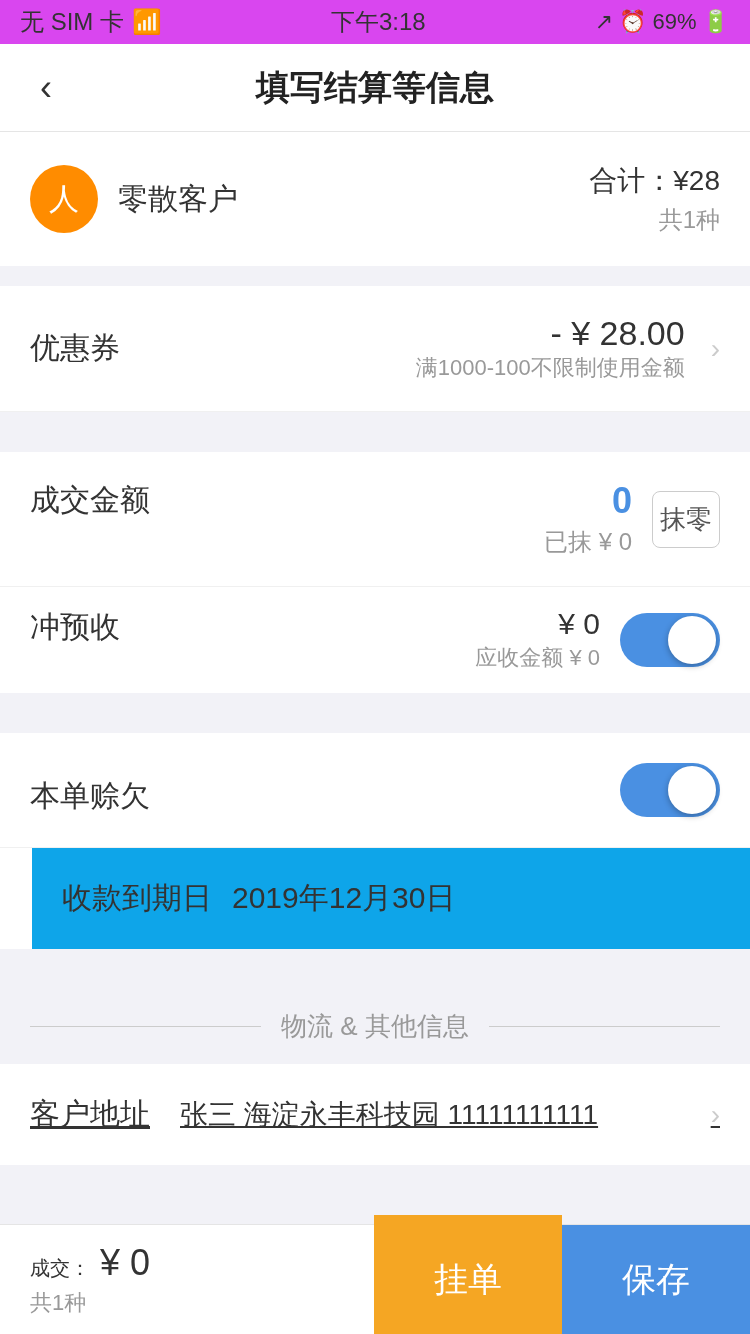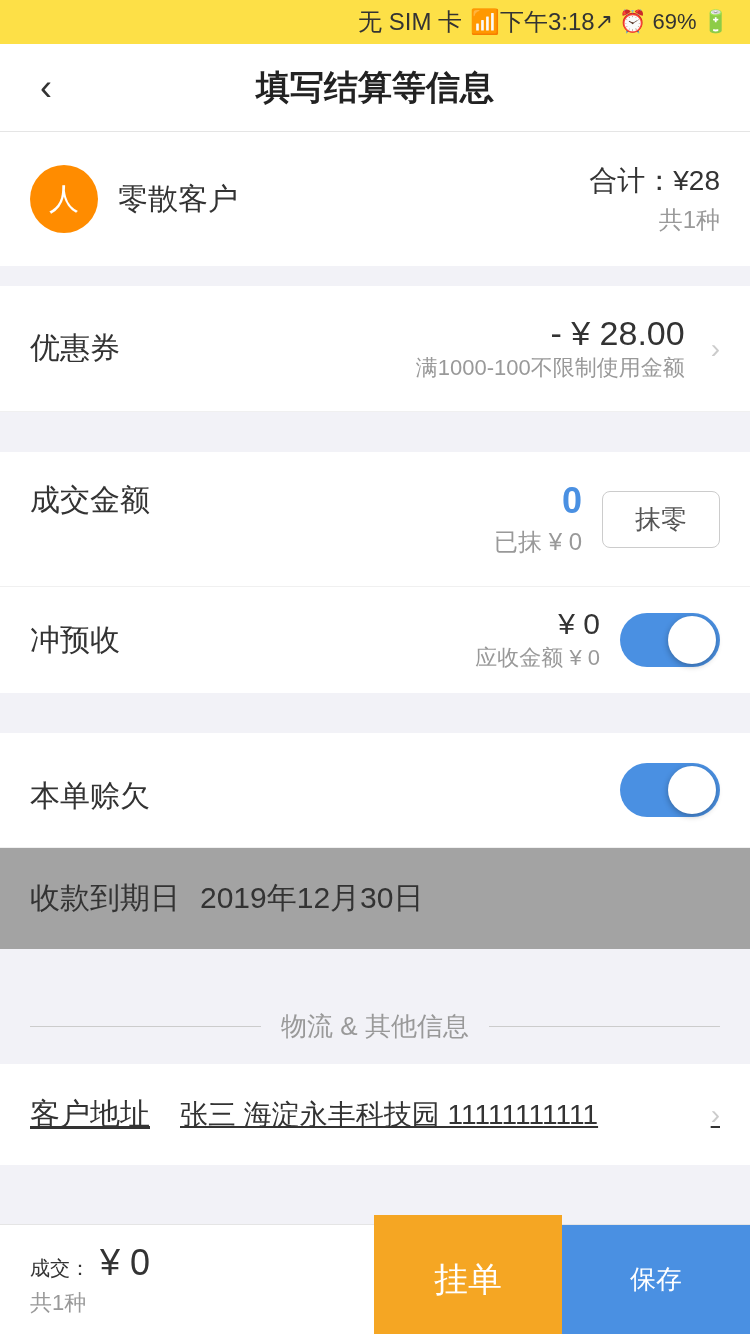--- a/index.html
+++ b/index.html
@@ -9,24 +9,24 @@
       min-height: 1334px;
       font-family: -apple-system, "PingFang SC", "Microsoft YaHei", sans-serif;
       background: #f2f2f7;
       font-size: 28px;
       color: #333;
     }
 
     
     .status-bar {
       height: 44px;
-      background: #fde047;
-      display: flex;
-      align-items: center;
-      justify-content: flex-end;
+      background: #d946ef;
+      display: flex;
+      align-items: center;
+      justify-content: space-between;
       padding: 0 20px;
       font-size: 24px;
       font-weight: 500;
     }
     .status-left { display: flex; align-items: center; gap: 8px; }
     .status-right { display: flex; align-items: center; gap: 6px; font-size: 22px; }
 
     
     .nav-bar {
       height: 88px;
@@ -166,21 +166,21 @@
       font-weight: 600;
     }
     .amount-sub {
       font-size: 24px;
       color: #999;
       margin-top: 4px;
     }
     .round-btn {
       border: 1.5px solid #ccc;
       border-radius: 8px;
-      padding: 10px 32px;
+      padding: 10px 7px;
       font-size: 26px;
       color: #555;
       background: #fff;
       cursor: pointer;
     }
 
     
     .toggle {
       width: 100px;
       height: 54px;
@@ -199,21 +199,21 @@
       top: 3px;
       right: 4px;
       box-shadow: 0 2px 6px rgba(0,0,0,0.3);
     }
 
     
     .prepay-row {
       background: #fff;
       padding: 20px 30px;
       display: flex;
-      align-items: center;
+      align-items: flex-start;
       justify-content: space-between;
     }
     .prepay-label { font-size: 30px; color: #333; }
     .prepay-right {
       display: flex;
       align-items: center;
       gap: 20px;
     }
     .prepay-amount-wrap { text-align: right; }
     .prepay-amount { font-size: 30px; color: #333; font-weight: 500; }
@@ -224,24 +224,25 @@
       background: #fff;
       padding: 30px;
       display: flex;
       align-items: flex-end;
       justify-content: space-between;
       border-bottom: 1px solid #f0f0f0;
     }
 
     
     .date-row {
-      background: #a3a3a3;
+      background: #0ea5e9;
       padding: 30px;
       display: flex;
       gap: 20px;
+      margin-left: 32px;
     }
     .date-label { font-size: 30px; color: #333; flex-shrink: 0; }
     .date-value { font-size: 30px; color: #333; }
 
     
     .logistics-divider {
       background: #f2f2f7;
       padding: 20px 30px;
       display: flex;
       align-items: center;
@@ -314,21 +315,21 @@
       font-weight: 500;
       cursor: pointer;
     }
     .btn-save {
       width: 188px;
       height: 110px;
       background: #4a90e2;
       display: flex;
       align-items: center;
       justify-content: center;
-      font-size: 26px;
+      font-size: 34px;
       color: #fff;
       font-weight: 500;
       cursor: pointer;
     }
   </style>
 </head>
 <body>
 
 <div class="status-bar">
   <div class="status-left">

